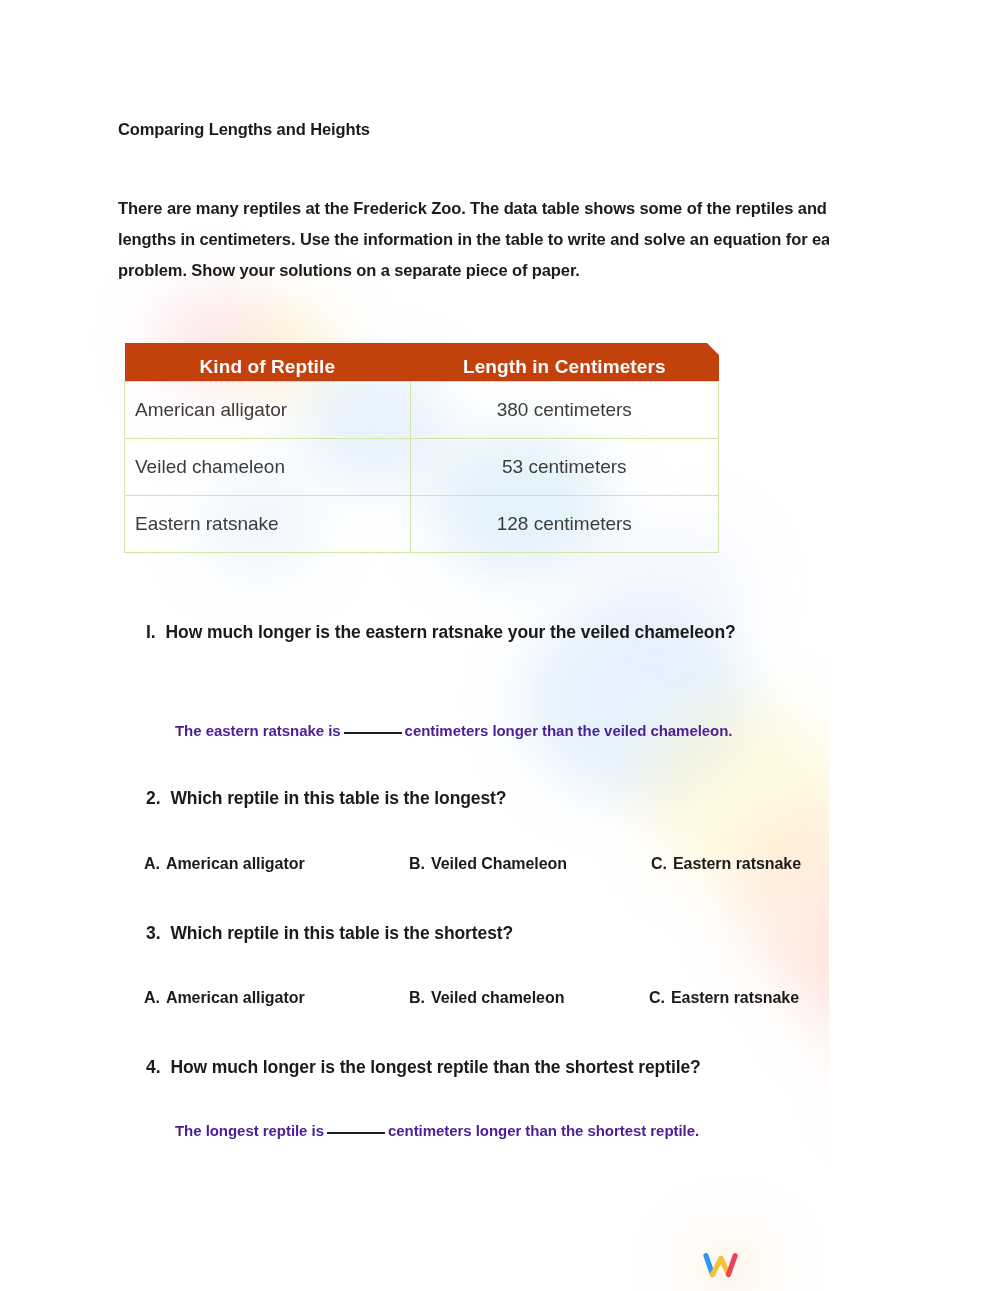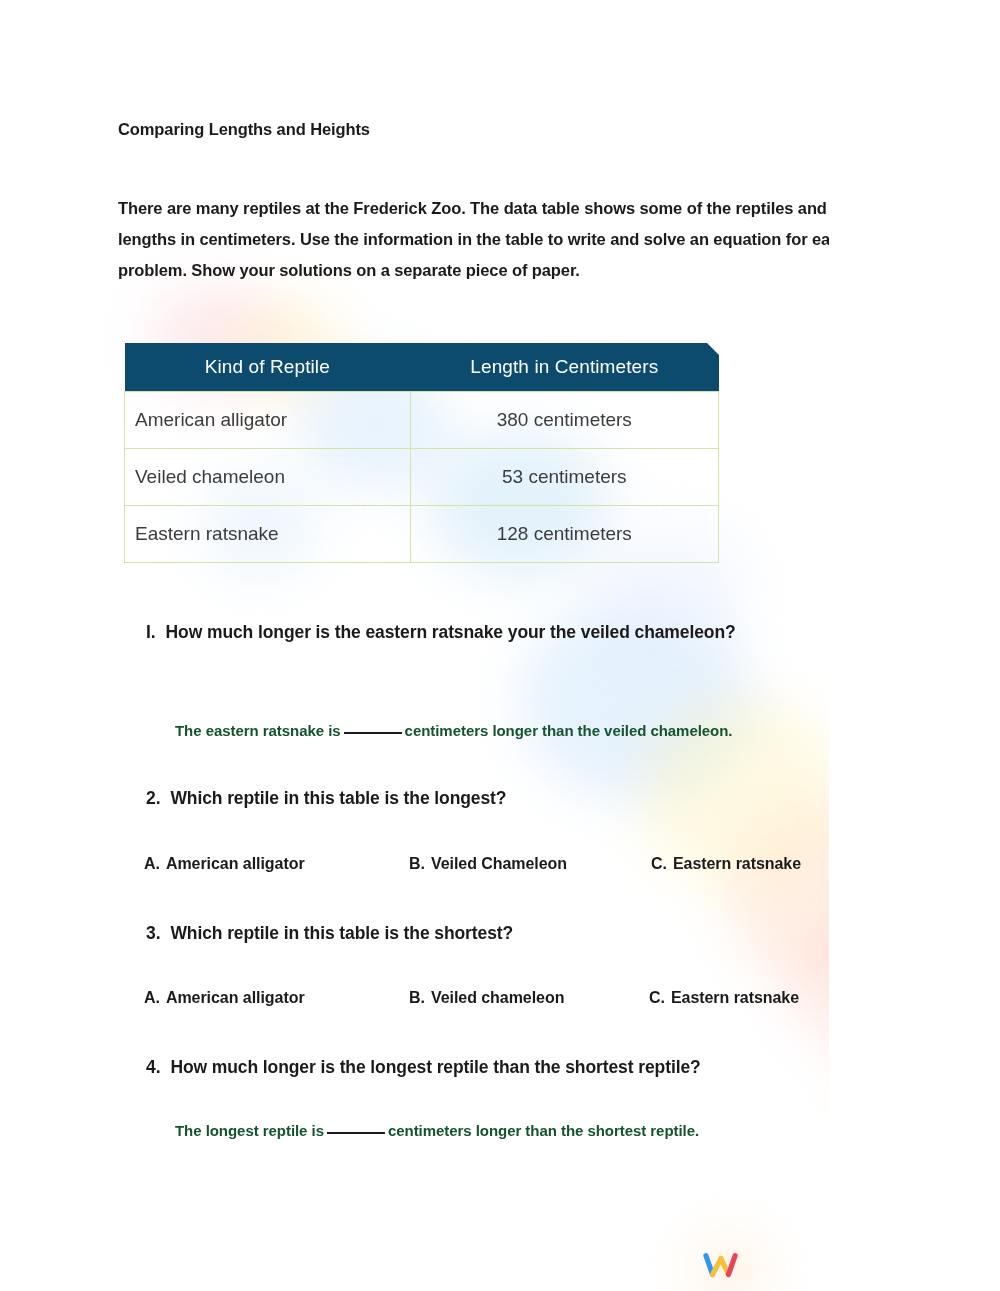--- a/index.html
+++ b/index.html
@@ -75,26 +75,26 @@
     left: 124px;
     top: 343px;
     width: 595px;
   }
   table.data-table {
     border-collapse: collapse;
     width: 100%;
     table-layout: fixed;
   }
   table.data-table th {
-    background: #0c4a6e;
+    background: #c2410c;
     color: #ffffff;
     font-size: 19px;
-    font-weight: 400;
+    font-weight: 700;
     text-align: center;
-    padding: 13px 6px 13px 6px;
+    padding: 13px 6px 3px 6px;
     border: none;
     letter-spacing: 0.1px;
   }
   table.data-table th.col-kind { width: 48%; }
   table.data-table th.col-len  { width: 52%; position: relative; }
   
   table.data-table th.col-len::after {
     content: "";
     position: absolute;
     right: 0;
@@ -128,21 +128,21 @@
   }
   .q-num {
     flex: 0 0 auto;
     margin-right: 10px;
   }
   .q-text { flex: 1 1 auto; }
 
   .answer-line {
     font-size: 15px;
     font-weight: 700;
-    color: #14532d;
+    color: #4c1d95;
     line-height: 26px;
     letter-spacing: -0.05px;
   }
   .blank {
     display: inline-block;
     width: 58px;
     border-bottom: 2px solid #1b1b1b;
     margin: 0 3px;
     vertical-align: 2px;
   }

